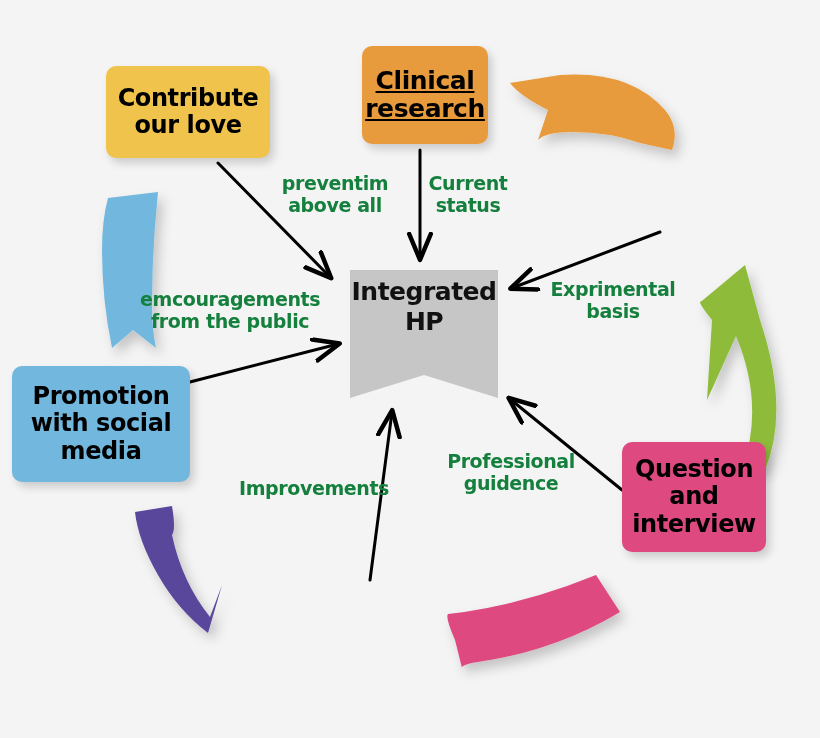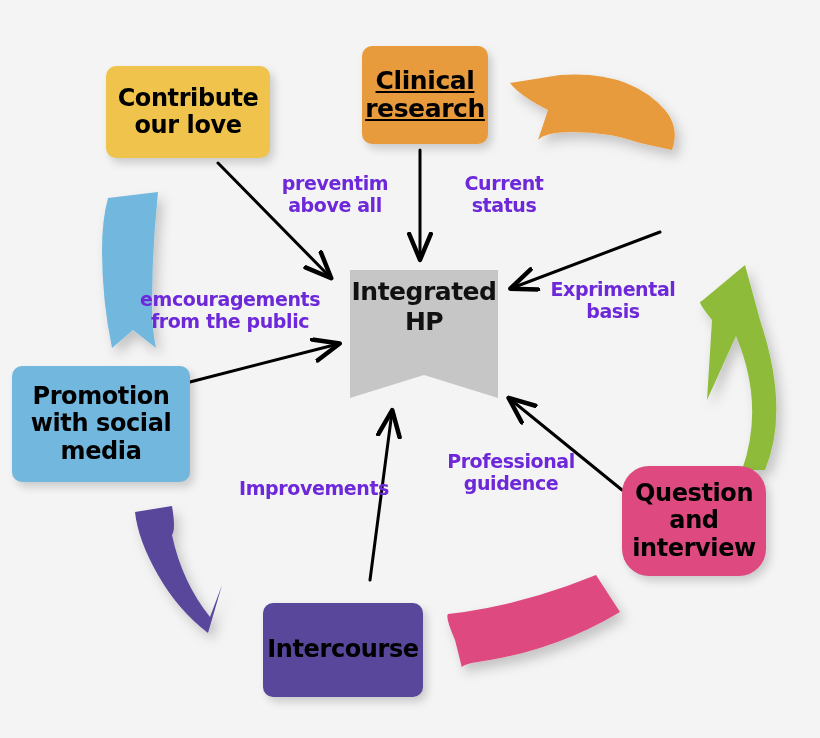--- a/index.html
+++ b/index.html
@@ -48,21 +48,21 @@
     font-weight: bold;
     line-height: 1.2;
     letter-spacing: -0.5px;
     z-index: 3;
     padding-top: 7px;
     box-sizing: border-box;
     clip-path: polygon(0% 0%, 100% 0%, 100% 100%, 50% 82%, 0% 100%);
   }
   .edge-label {
     position: absolute;
-    color: #6d28d9;
+    color: #15803d;
     font-weight: bold;
     line-height: 1.18;
     letter-spacing: -0.4px;
     z-index: 5;
     white-space: pre-line;
   }
   .lbl-c { text-align: center; }
   .lbl-l { text-align: right; }
 </style>
 </head>
@@ -153,40 +153,37 @@
     <span>Contribute
 our love</span>
   </div>
 
   <div class="node" style="left:362px; top:46px; width:126px; height:98px; background:#e89b3c; font-size:25px;text-decoration:underline;">
     <span>Clinical
 research</span>
   </div>
 
 
-  <div class="node" style="left:622px; top:466px; width:144px; height:110px; background:#de4a80; font-size:24px;border-radius:27px;">
+  <div class="node" style="left:622px; top:442px; width:144px; height:110px; background:#de4a80; font-size:24px;">
     <span>Question
 and
 interview</span>
   </div>
 
-  <div class="node" style="left:263px; top:603px; width:160px; height:94px; background:#58479b; font-size:24px;">
-    <span>Intercourse</span>
-  </div>
 
   <div class="node" style="left:12px; top:366px; width:178px; height:116px; background:#72b8de; font-size:24px;">
     <span>Promotion
 with
 social media</span>
   </div>
 
   <div class="edge-label lbl-c" style="left:272px; top:172px; width:126px; font-size:19px;">preventim
 above all</div>
 
-  <div class="edge-label lbl-c" style="left:452px; top:172px; width:104px; font-size:19px;">Current
+  <div class="edge-label lbl-c" style="left:416px; top:172px; width:104px; font-size:19px;">Current
 status</div>
 
   <div class="edge-label lbl-c" style="left:547px; top:278px; width:132px; font-size:19px;">Exprimental
 basis</div>
 
   <div class="edge-label lbl-c" style="left:443px; top:450px; width:136px; font-size:19px;">Professional
 guidence</div>
 
   <div class="edge-label lbl-l" style="left:219px; top:477px; width:170px; font-size:19px;">Improvements</div>
 

